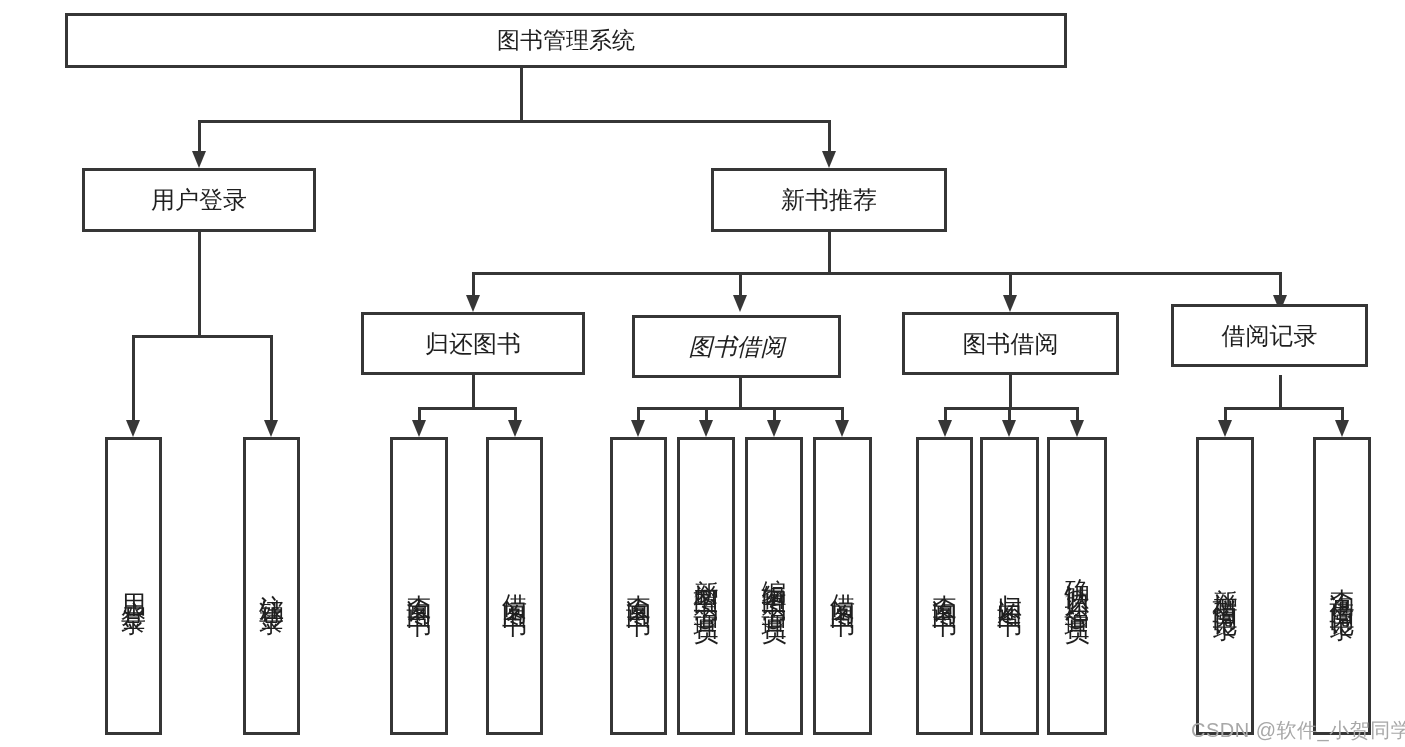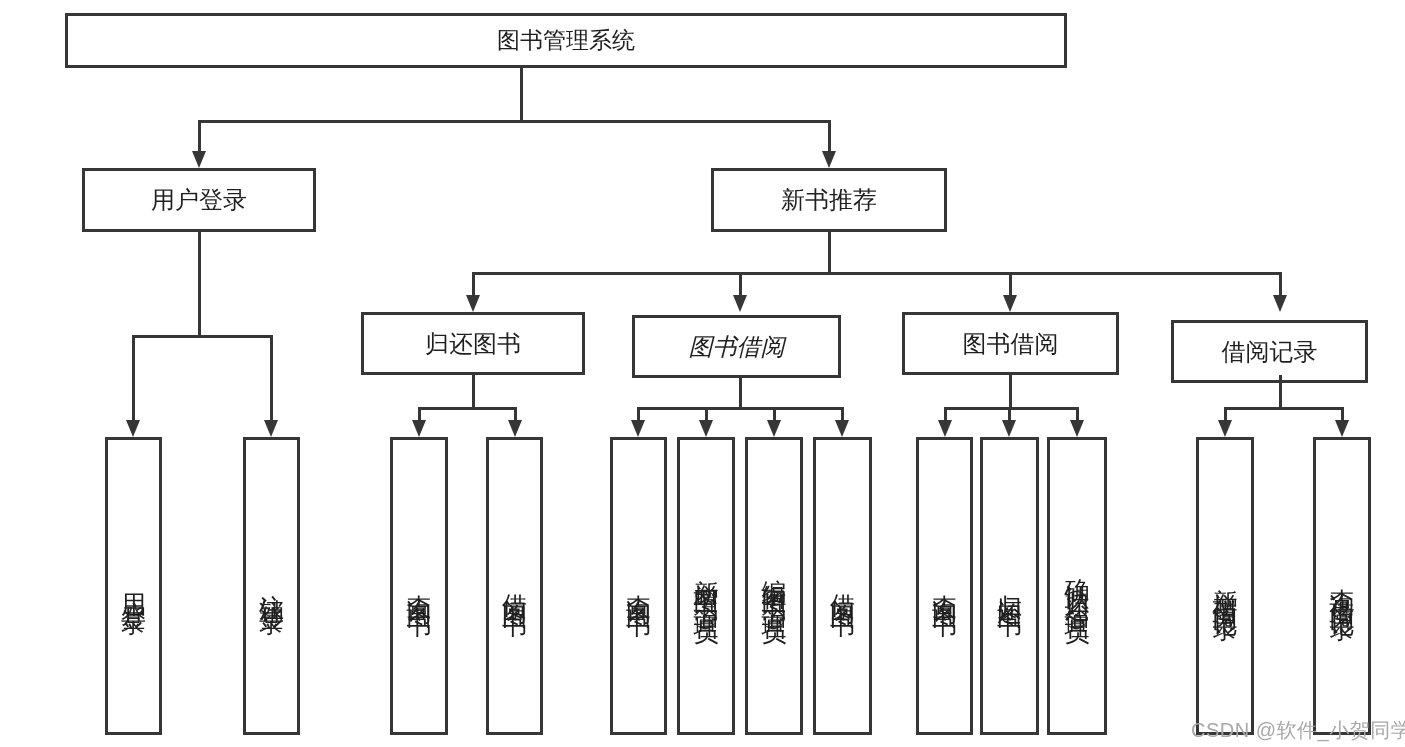--- a/index.html
+++ b/index.html
@@ -84,21 +84,21 @@
   <div class="line" style="left:739px;top:272px;width:3px;height:24px;"></div>
   <div class="arrowhead" style="left:733px;top:295px;"></div>
   <div class="line" style="left:1009px;top:272px;width:3px;height:24px;"></div>
   <div class="arrowhead" style="left:1003px;top:295px;"></div>
   <div class="line" style="left:1279px;top:272px;width:3px;height:24px;"></div>
   <div class="arrowhead" style="left:1273px;top:295px;"></div>
 
   <div class="box" style="left:361px;top:312px;width:224px;height:63px;">归还图书</div>
   <div class="box" style="left:632px;top:315px;width:209px;height:63px;font-style:italic;">图书借阅</div>
   <div class="box" style="left:902px;top:312px;width:217px;height:63px;">图书借阅</div>
-  <div class="box" style="left:1171px;top:320px;width:197px;height:63px;">借阅记录</div>
+  <div class="box" style="left:1171px;top:304px;width:197px;height:63px;">借阅记录</div>
 
   <div class="line" style="left:472px;top:375px;width:3px;height:32px;"></div>
   <div class="line" style="left:418px;top:407px;width:99px;height:3px;"></div>
   <div class="line" style="left:418px;top:407px;width:3px;height:14px;"></div>
   <div class="arrowhead" style="left:412px;top:420px;"></div>
   <div class="line" style="left:514px;top:407px;width:3px;height:14px;"></div>
   <div class="arrowhead" style="left:508px;top:420px;"></div>
 
   <div class="line" style="left:739px;top:375px;width:3px;height:32px;"></div>
   <div class="line" style="left:637px;top:407px;width:207px;height:3px;"></div>

